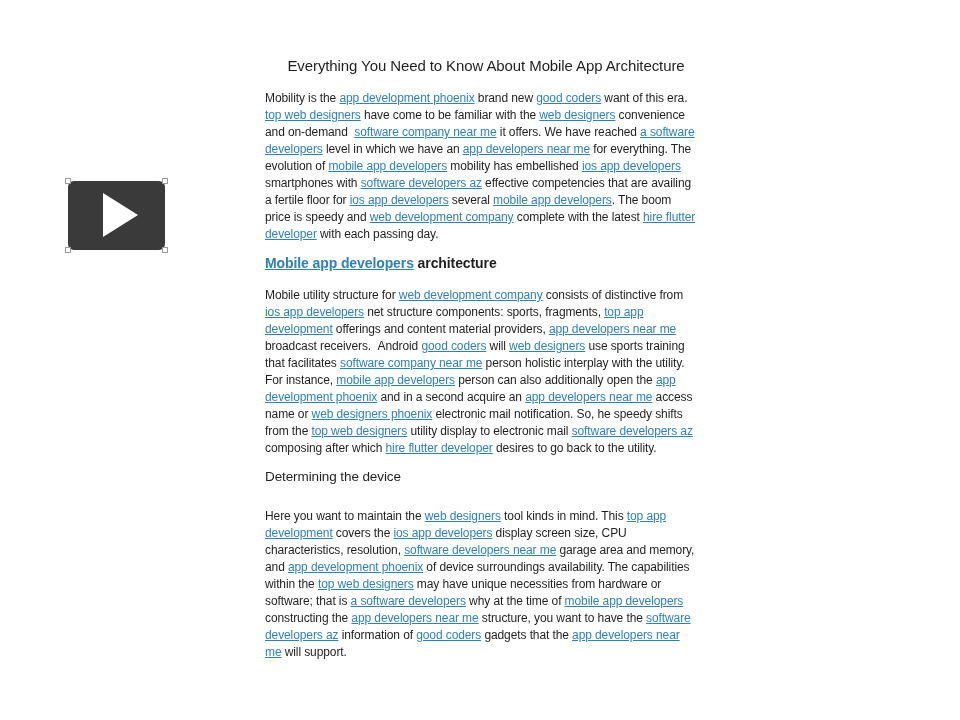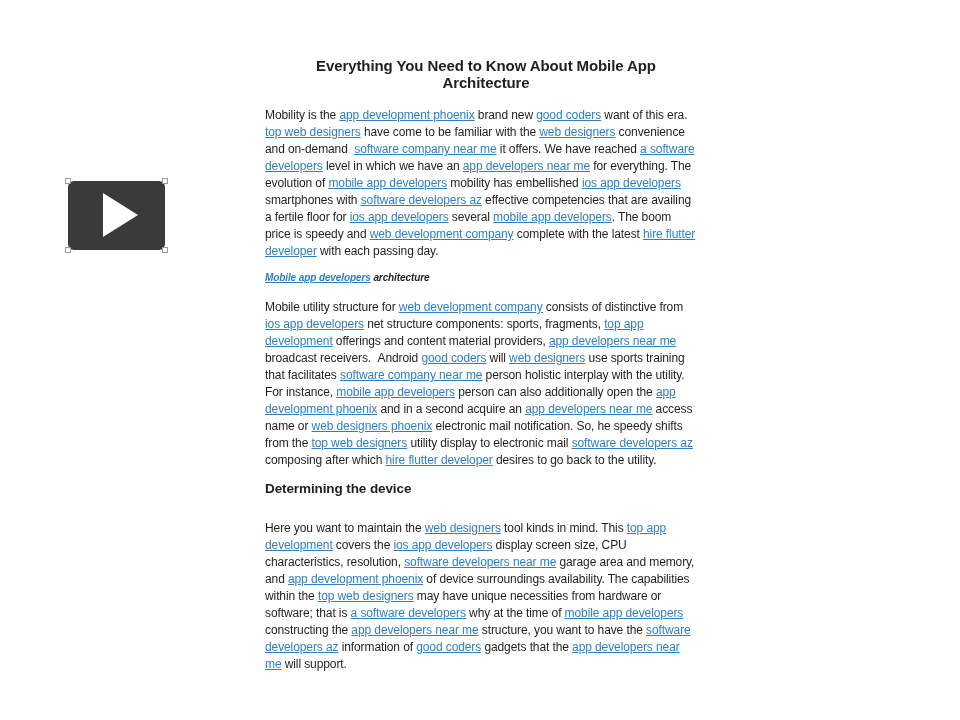--- a/index.html
+++ b/index.html
@@ -6,26 +6,26 @@
   .slide {
     position:relative; width:960px; height:720px; overflow:hidden;
     background:var(--page-bg,#ffffff);
     font-family:"Liberation Sans", sans-serif;
   }
   .content {
     position:absolute; left:265px; top:57px; width:434px;
     color:var(--text,#1f1f1f); letter-spacing:-0.1px;
   }
   .title {
-    font-size:15px; font-weight:bold; text-align:center;
+    font-size:15px; font-weight:normal; text-align:center;
     margin:0 0 14px 8px; color:var(--text,#1f1f1f);
   }
   .para { font-size:12px; line-height:17px; margin:16px 0 12px 0; }
-  .heading-lg { font-size:10px; font-weight:bold; margin:2px 0 2px 0;font-style:italic; }
-  .heading-md { font-size:13.5px; font-weight:bold; margin:2px 0 24px 0; }
+  .heading-lg { font-size:14px; font-weight:bold; margin:2px 0 2px 0; }
+  .heading-md { font-size:13.5px; font-weight:normal; margin:2px 0 24px 0; }
   .doc-link { color:var(--link,#2e7fc1); text-decoration:underline; cursor:pointer; }
   .heading-lg .doc-link { font-weight:bold; }
 
   .video-player {
     position:absolute; left:68px; top:181px; width:97px; height:69px;
     background:var(--video-bg,#3a3a3a); border-radius:6px; cursor:pointer;
   }
   .play-icon {
     position:absolute; left:35px; top:12px; width:0; height:0;
     border-left:35px solid var(--video-fg,#ffffff);

